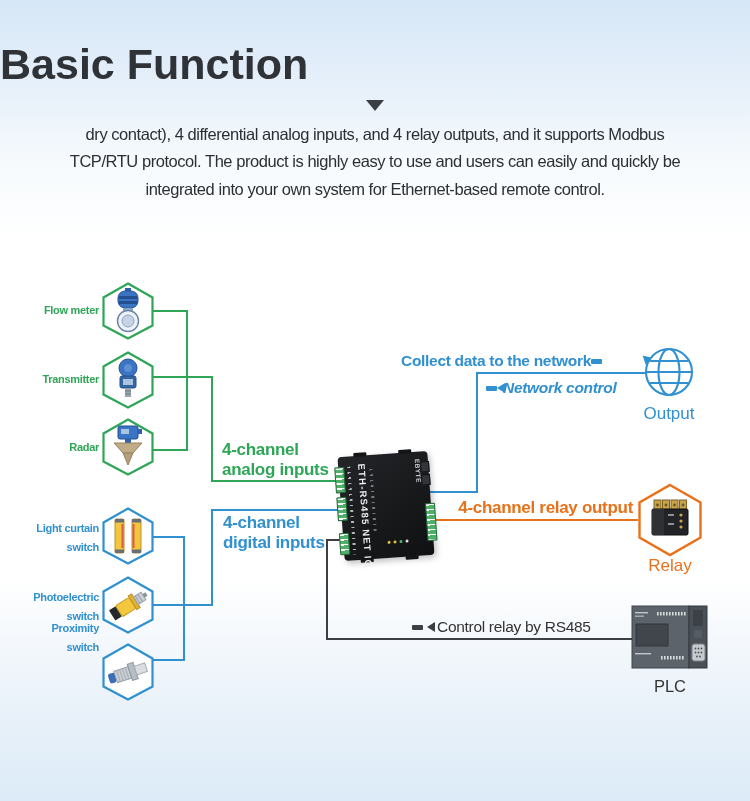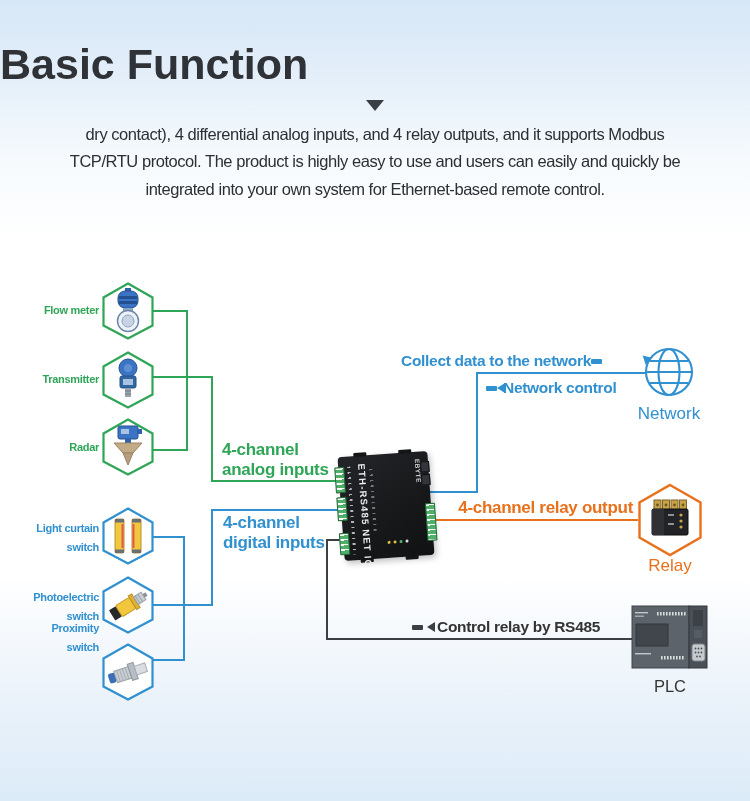--- a/index.html
+++ b/index.html
@@ -14,21 +14,21 @@
   .title-tri{position:absolute;top:100px;left:366px;width:0;height:0;
     border-left:9px solid transparent;border-right:9px solid transparent;border-top:11px solid #3a3f46;}
   .desc{position:absolute;top:121px;left:0;width:750px;text-align:center;
     font-size:16.5px;line-height:27.4px;color:#2c2f33;letter-spacing:-0.45px;}
   .desc div{white-space:nowrap;}
   
   .ln{position:absolute;z-index:1;}
   .g{background:#2fa557;} .b{background:#3090d0;} .o{background:#e8711b;} .d{background:#3c3f43;}
   
   .lbl{position:absolute;z-index:3;font-weight:700;font-size:11px;letter-spacing:-0.3px;line-height:18.5px;}
-  .green-t{color:#2fa557;} .blue-t{color:#3090d0;} .orange-t{color:#e8711b;} .dark-t{color:#333333;font-weight:700;text-align:right;}
+  .green-t{color:#2fa557;} .blue-t{color:#3090d0;} .orange-t{color:#e8711b;} .dark-t{color:#333333;font-weight:400;text-align:right;}
   .dev-lbl{left:0;width:99px;text-align:right;}
   .group-lbl{font-size:17px;line-height:20px;}
   .node-lbl{text-align:center;font-weight:400;font-size:17px;letter-spacing:0;}
   
   .arrow-row{position:absolute;z-index:3;display:flex;align-items:center;}
   .bar{width:11px;height:5px;border-radius:1px;}
   .tri-r{width:0;height:0;border-top:5.5px solid transparent;border-bottom:5.5px solid transparent;border-left:8.5px solid #000;}
   .tri-l{width:0;height:0;border-top:5.5px solid transparent;border-bottom:5.5px solid transparent;border-right:8.5px solid #000;}
   .tri-r.b2{border-left-color:#3090d0;} .tri-l.b2{border-right-color:#3090d0;}
   .tri-r.d2{border-left-color:#3c3f43;} .tri-l.d2{border-right-color:#3c3f43;}
@@ -205,33 +205,33 @@
 
   <div class="arrow-row" style="right:148px;top:352px;">
     <span class="lbl blue-t" style="position:static;font-size:15.5px;">Collect data to the network</span>
     <span class="bar b"></span>
   </div>
   <div class="tri-r b2" style="position:absolute;left:644px;top:354px;z-index:3;transform:rotate(-18deg);"></div>
 
   <div class="arrow-row" style="left:486px;top:379px;">
     <span class="bar b"></span>
     <span class="tri-l b2" style="margin-right:-2px;"></span>
-    <span class="lbl blue-t" style="position:static;font-size:15.5px;">Network control</span>
+    <span class="lbl blue-t" style="position:static;font-size:15.5px;font-style:italic;">Network control</span>
   </div>
 
   <svg class="hex" style="left:643px;top:346px;" width="52" height="52" viewBox="0 0 52 52">
     <g fill="none" stroke="#3090d0" stroke-width="2.1">
       <circle cx="26" cy="26" r="23"></circle>
       <ellipse cx="26" cy="26" rx="10.5" ry="23"></ellipse>
       <line x1="6.5" y1="15" x2="45.5" y2="15"></line>
       <line x1="3" y1="26" x2="49" y2="26"></line>
       <line x1="6.5" y1="37" x2="45.5" y2="37"></line>
     </g>
   </svg>
-  <div class="lbl blue-t node-lbl" style="left:626px;top:405px;width:86px;">Network</div>
+  <div class="lbl blue-t node-lbl" style="left:626px;top:405px;width:86px;">Output</div>
 
   <div class="lbl orange-t" style="right:117px;top:499px;font-size:17px;">4-channel relay output</div>
   <svg class="hex" style="left:637px;top:483px;" width="66" height="74" viewBox="0 0 66 74">
     <polygon points="33,2 63.5,19.5 63.5,54.5 33,72 2.5,54.5 2.5,19.5" fill="#ffffff" stroke="#e8711b" stroke-width="2.4"></polygon>
     <rect x="17" y="17" width="7" height="10" fill="#c8a348" stroke="#7d6325"></rect>
     <rect x="25.5" y="17" width="7" height="10" fill="#c8a348" stroke="#7d6325"></rect>
     <rect x="34" y="17" width="7" height="10" fill="#c8a348" stroke="#7d6325"></rect>
     <rect x="42.5" y="17" width="7" height="10" fill="#c8a348" stroke="#7d6325"></rect>
     <circle cx="20.5" cy="22" r="1.4" fill="#6e5620"></circle>
     <circle cx="29" cy="22" r="1.4" fill="#6e5620"></circle>

